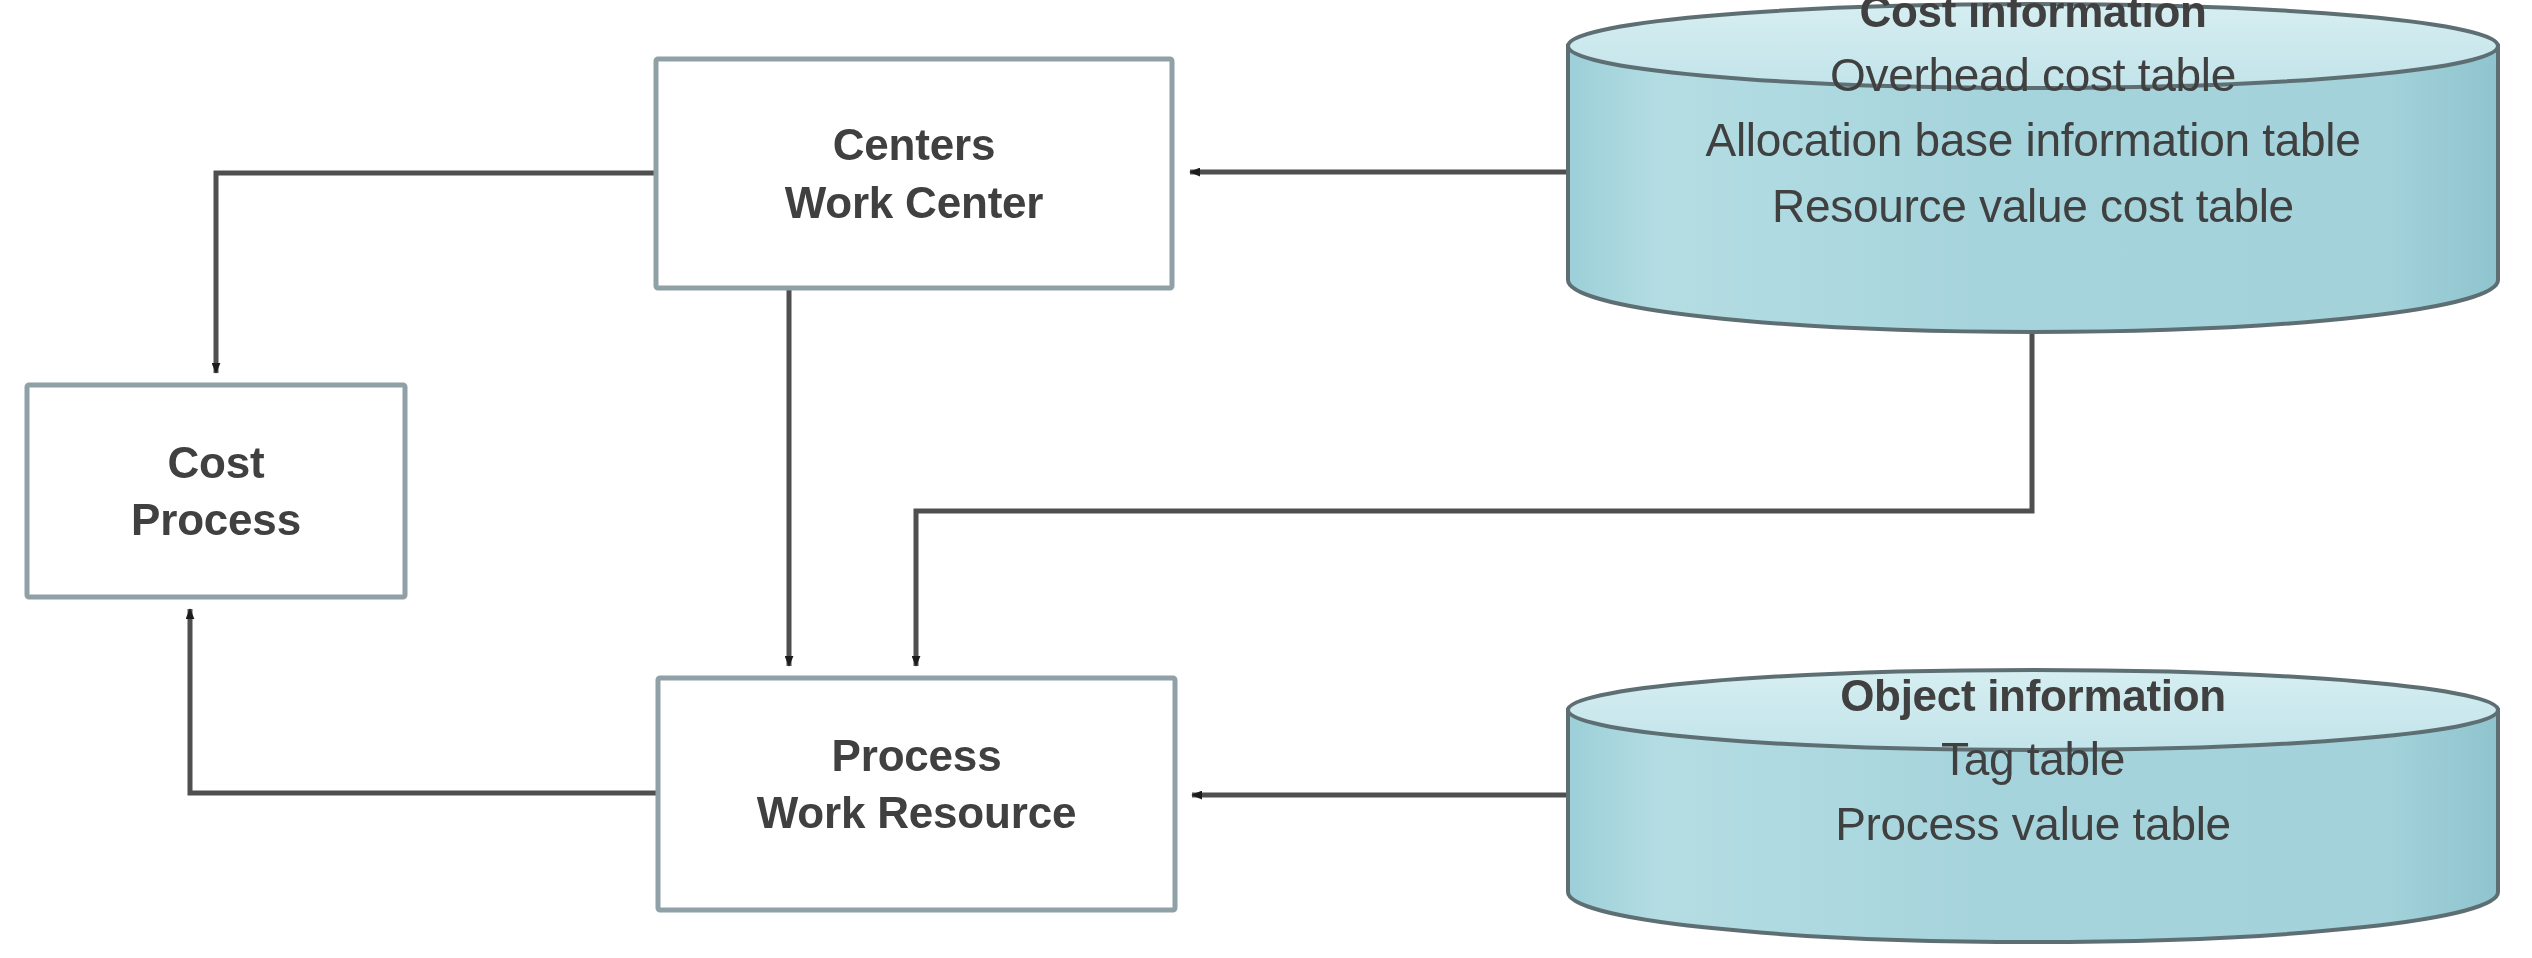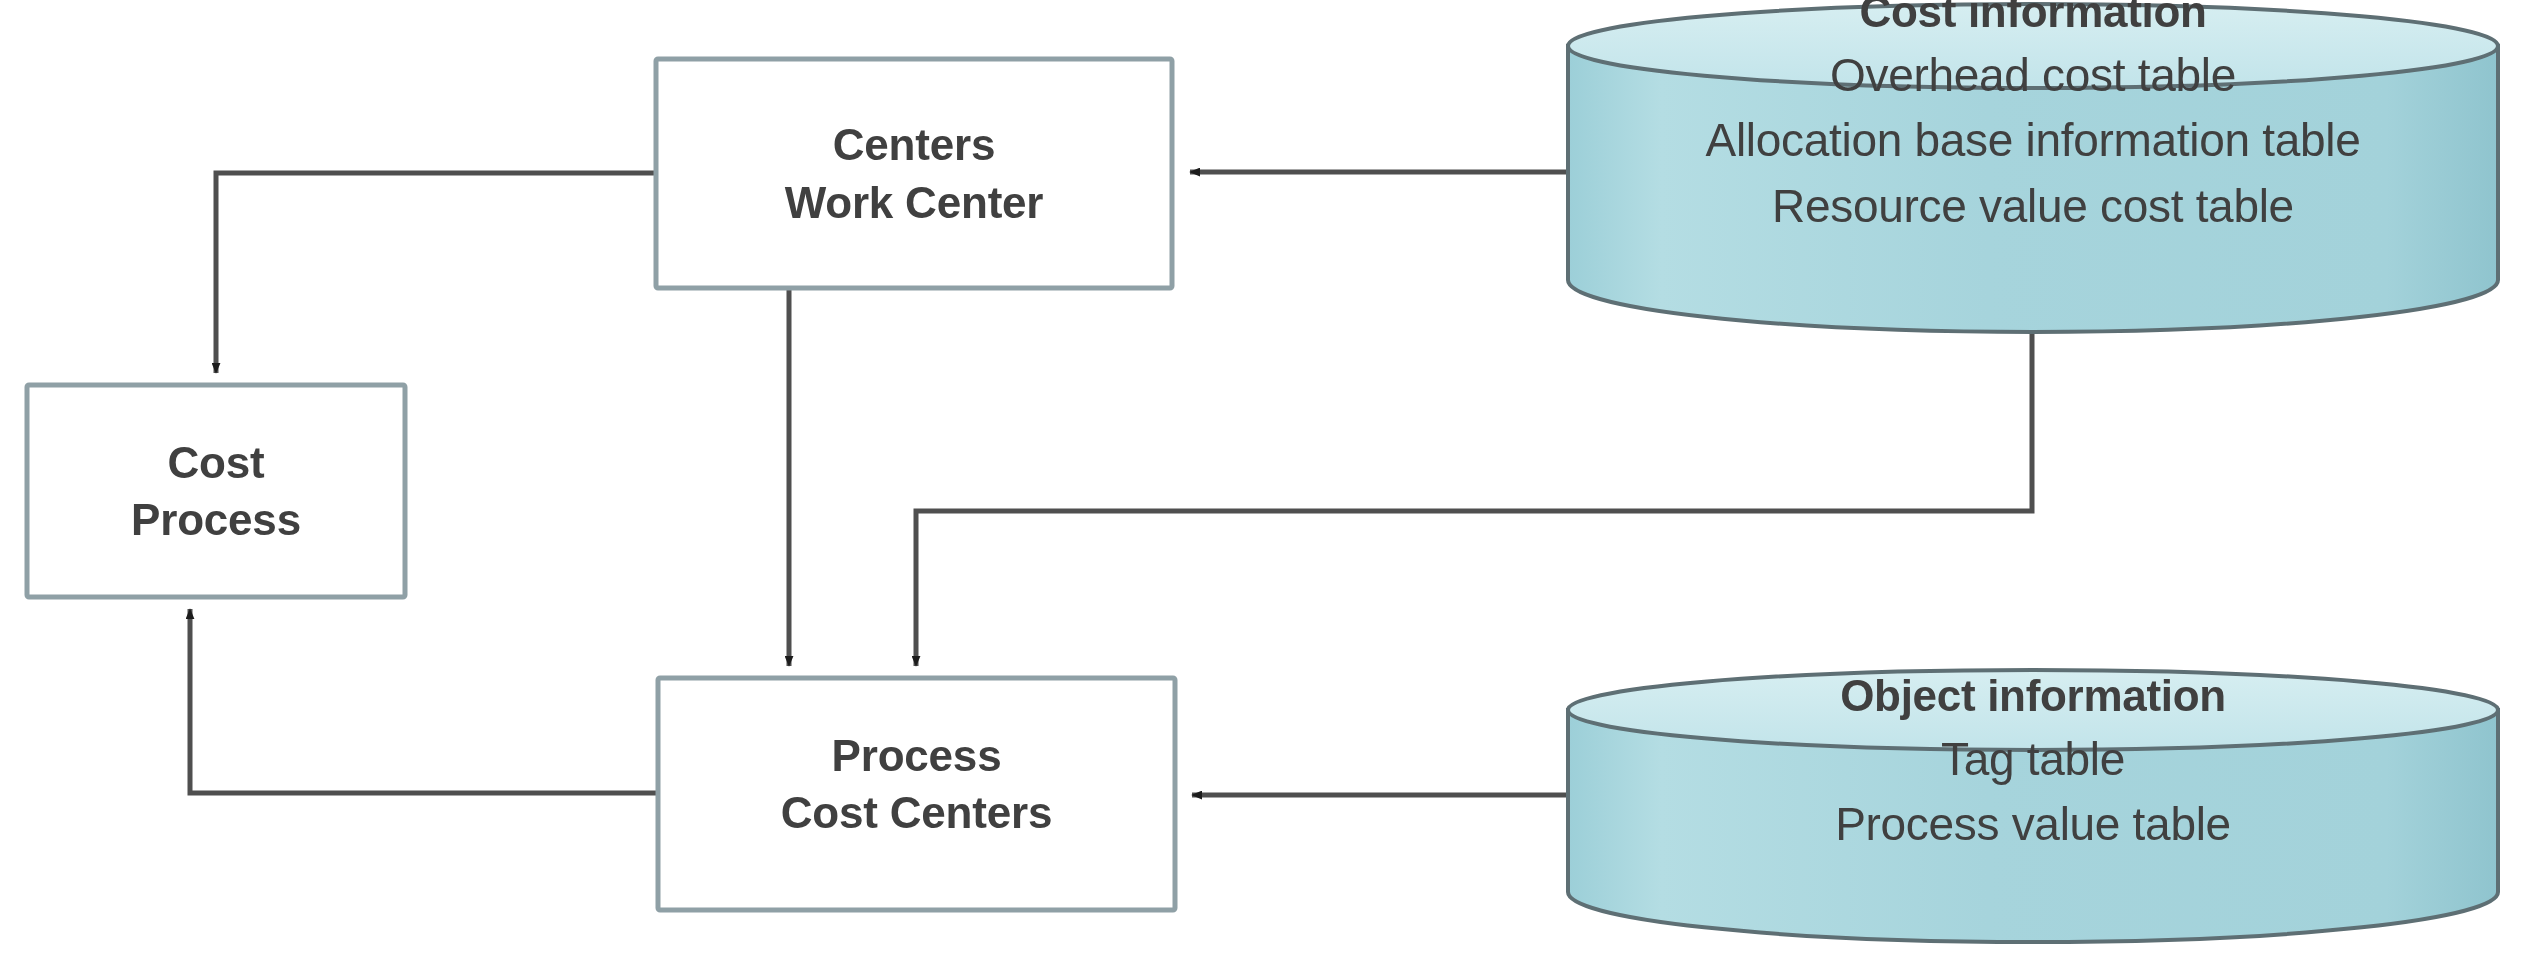--- a/index.html
+++ b/index.html
@@ -119,21 +119,21 @@
     <span>Work Center</span>
   </div>
 
   <div class="node-label box-label" style="left:27px; top:385px; width:378px; height:212px;">
     <span>Cost</span>
     <span>Process</span>
   </div>
 
   <div class="node-label box-label" style="left:658px; top:668px; width:517px; height:232px;">
     <span>Process</span>
-    <span>Cost Centers</span>
+    <span>Work Resource</span>
   </div>
 
   <div class="node-label" style="left:1568px; top:10px; width:930px; height:200px;">
     <span class="cyl-title">Cost information</span>
     <span class="cyl-line">Overhead cost table</span>
     <span class="cyl-line">Allocation base information table</span>
     <span class="cyl-line">Resource value cost table</span>
   </div>
 
   <div class="node-label" style="left:1568px; top:676px; width:930px; height:170px;">

